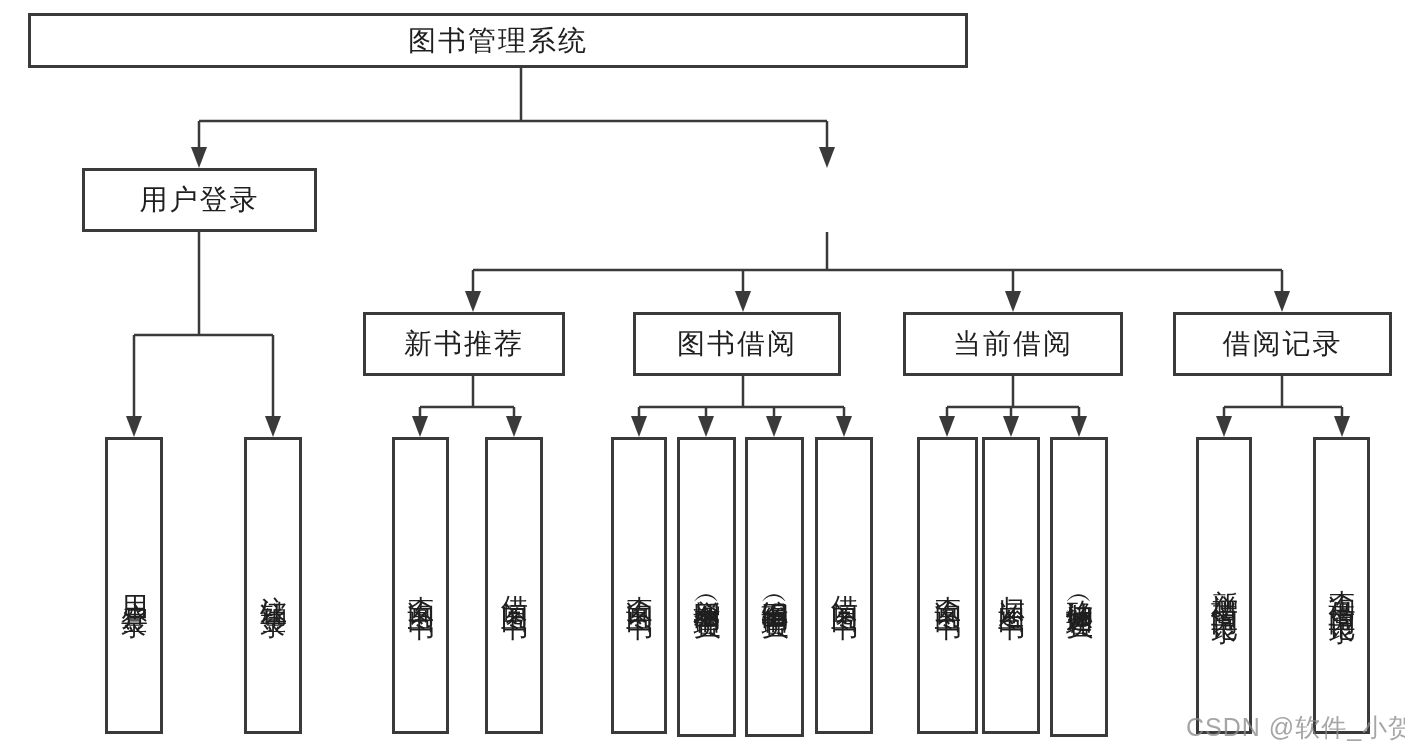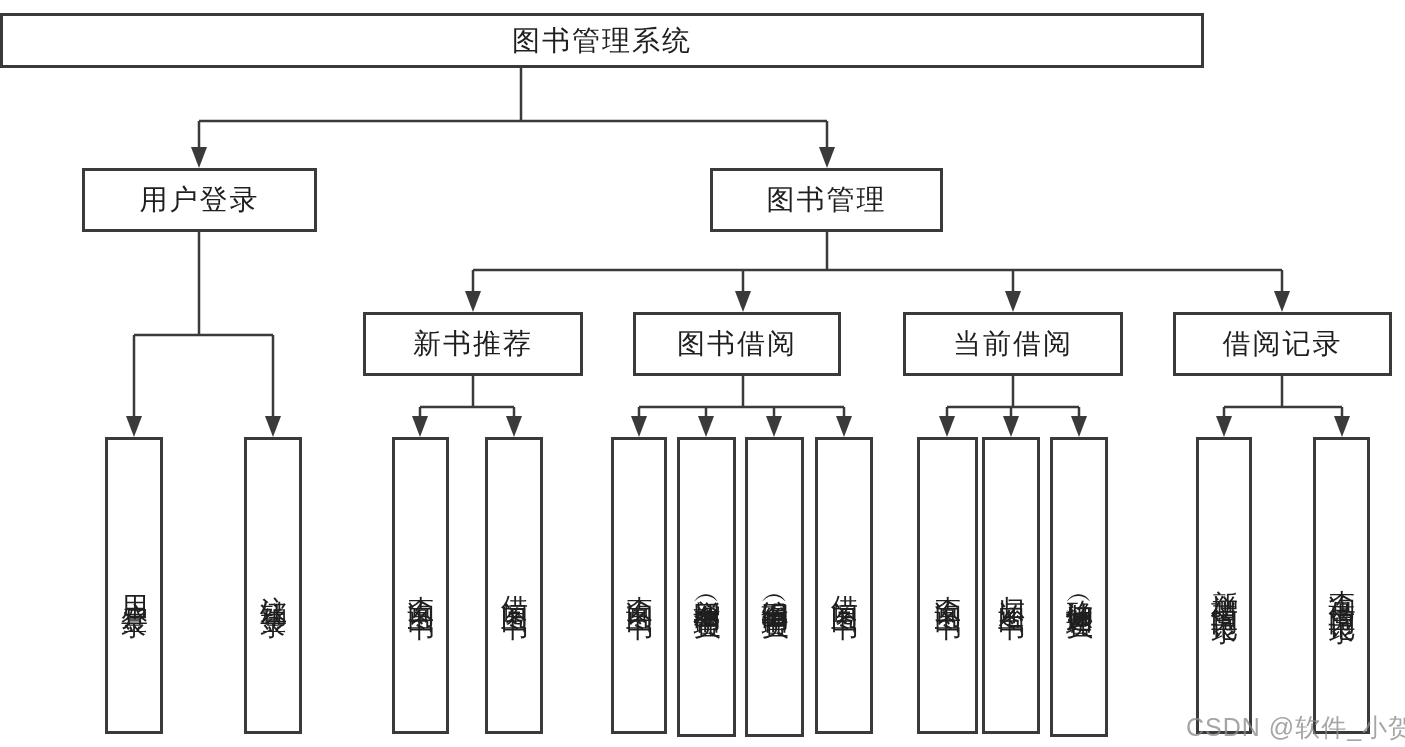--- a/index.html
+++ b/index.html
@@ -96,26 +96,25 @@
     <polygon points="836,416 852,416 844,437"></polygon>
 
     <polygon points="939,416 955,416 947,437"></polygon>
     <polygon points="1003,416 1019,416 1011,437"></polygon>
     <polygon points="1071,416 1087,416 1079,437"></polygon>
 
     <polygon points="1216,416 1232,416 1224,437"></polygon>
     <polygon points="1334,416 1350,416 1342,437"></polygon>
   </svg>
 
-  <div class="hbox" style="left:0;top:13px;width:1204px;height:55px;font-family:Liberation Serif, serif;">图书管理系统</div>
+  <div class="hbox" style="left:28px;top:13px;width:940px;height:55px;font-family:Liberation Serif, serif;">图书管理系统</div>
 
   <div class="hbox" style="left:82px;top:168px;width:235px;height:64px;">用户登录</div>
-  <div class="hbox" style="left:710px;top:168px;width:233px;height:64px;">图书管理</div>
 
-  <div class="hbox" style="left:363px;top:312px;width:220px;height:64px;text-align:right;">新书推荐</div>
+  <div class="hbox" style="left:363px;top:312px;width:202px;height:64px;text-align:right;">新书推荐</div>
   <div class="hbox" style="left:633px;top:312px;width:208px;height:64px;">图书借阅</div>
   <div class="hbox" style="left:903px;top:312px;width:220px;height:64px;">当前借阅</div>
   <div class="hbox" style="left:1173px;top:312px;width:219px;height:64px;">借阅记录</div>
 
   <div class="vbox" style="left:105px;top:437px;width:58px;height:297px;">用户登录</div>
   <div class="vbox" style="left:244px;top:437px;width:58px;height:297px;">注销登录</div>
 
   <div class="vbox" style="left:392px;top:437px;width:57px;height:297px;">查询图书</div>
   <div class="vbox" style="left:485px;top:437px;width:58px;height:297px;">借阅图书</div>
 

